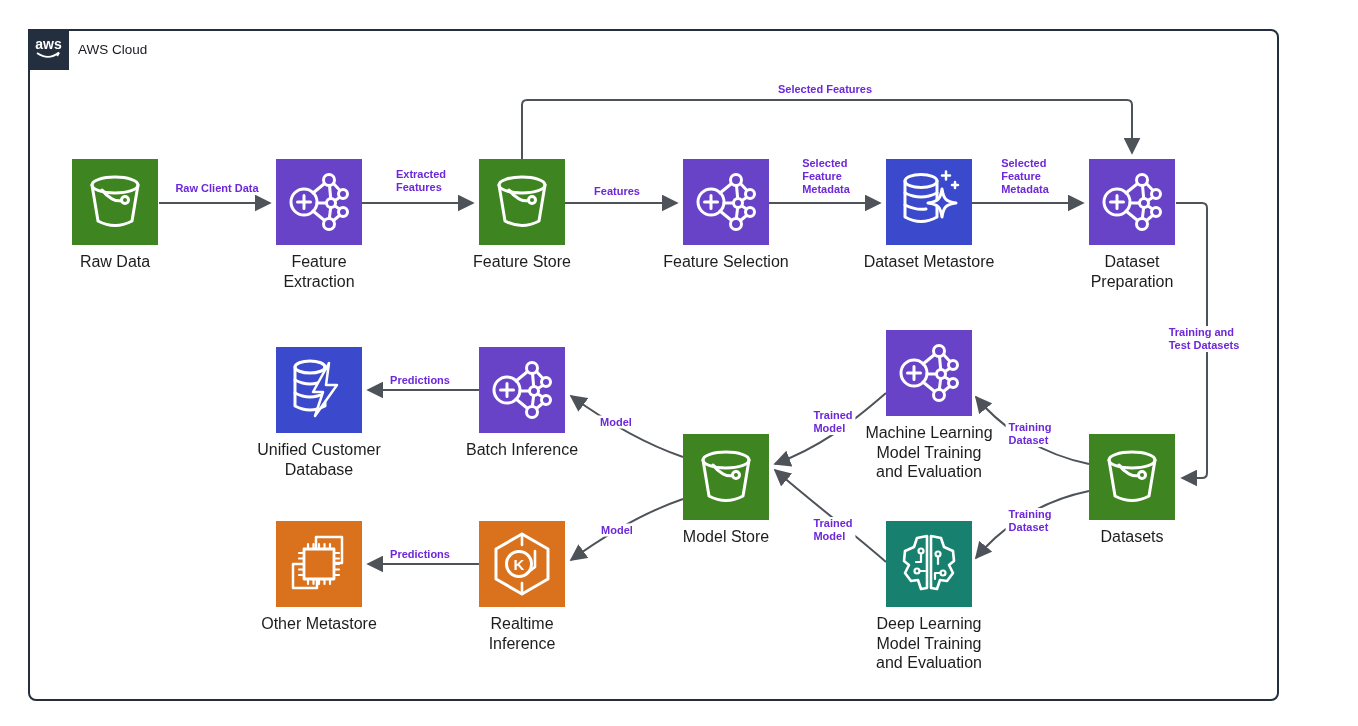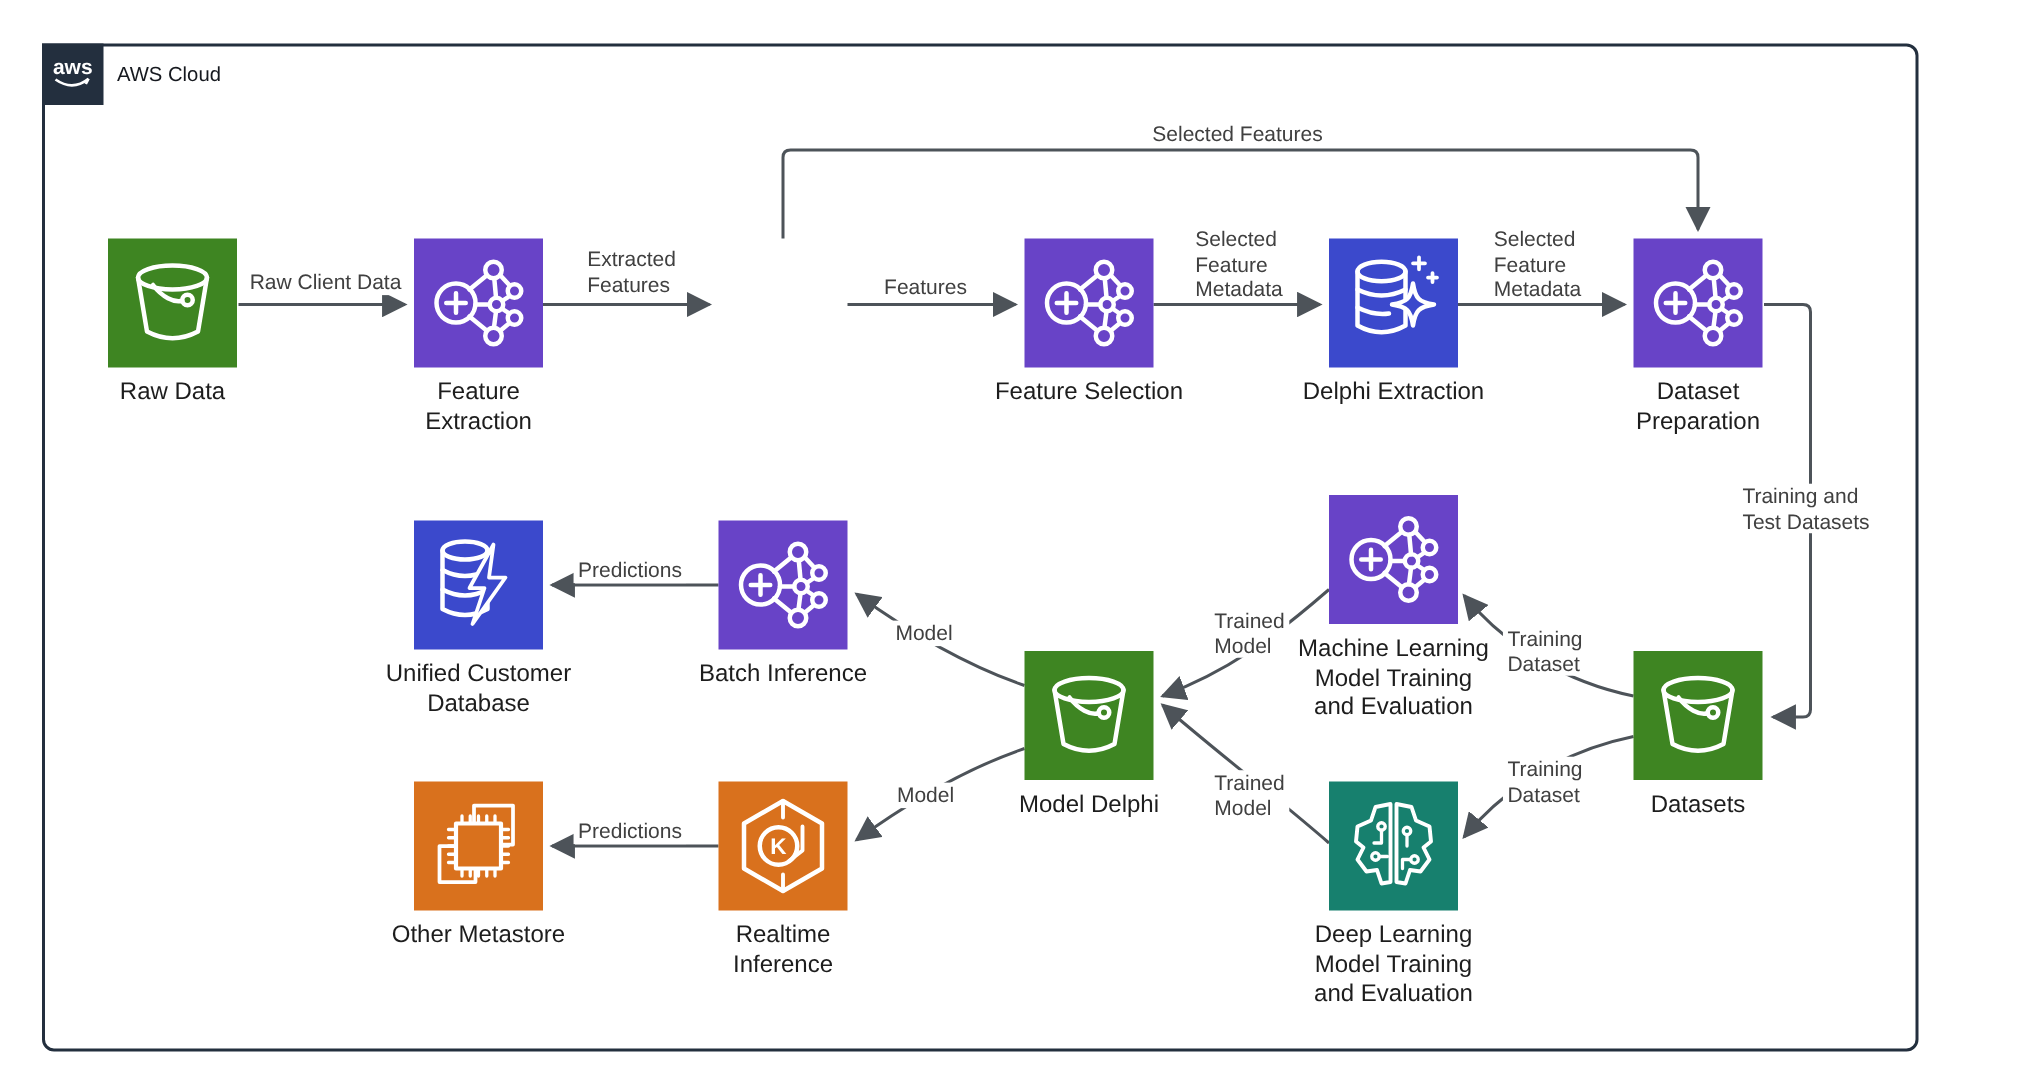--- a/index.html
+++ b/index.html
@@ -16,22 +16,22 @@
   #edges path.edge{stroke:#4D5359;stroke-width:2;fill:none;}
 
   .node{position:absolute;width:86px;border-radius:29px;}
   .icon-box{width:86px;height:86px;}
   .icon-box svg{width:100%;height:100%;display:block;stroke:#fff;fill:none;
                 stroke-width:3;stroke-linecap:round;stroke-linejoin:round;}
   .node-label{position:absolute;left:43px;top:93px;transform:translateX(-50%);
               width:200px;text-align:center;font-size:16px;line-height:1.22;
               color:#1D1D1D;white-space:pre-line;}
 
-  .elabel{position:absolute;transform:translate(-50%,-50%);font-size:14px;font-weight:normal;
-          color:#404040;white-space:pre-line;line-height:1.18;text-align:left;
+  .elabel{position:absolute;transform:translate(-50%,-50%);font-size:11px;font-weight:bold;
+          color:#6d28d9;white-space:pre-line;line-height:1.18;text-align:left;
           background:#fff;padding:0 3px;}
 </style>
 </head>
 <body>
 
 <div id="canvas">
 
   <div class="frame" style="border-color: rgb(35, 47, 62);"></div>
 
   <div class="aws-logo" style="background-color: rgb(35, 47, 62);">
@@ -88,20 +88,31 @@
         <circle cx="55" cy="44" r="4.5"></circle>
           <circle cx="67" cy="53" r="4.5"></circle>
         <circle cx="53" cy="65" r="5.5"></circle>
         <path d="M37,34 L48,25 M41,44 L50.5,44 M37,52 L48,61 M57.5,24.5 L63.5,31 M63.5,38.5 L59,41.5 M59,47 L63.5,50 M63.5,56.5 L57.5,61.5 M53.5,26.5 L54.7,39.5 M54.7,48.5 L53.3,59.5"></path>
       </svg>
     </div>
     <div class="node-label">Feature
 Extraction</div>
   </div>
 
+  <div class="node" style="left:479px;top:159px">
+    <div class="icon-box" style="background-color: rgb(62, 133, 34);">
+      <svg viewBox="0 0 86 86">
+        <ellipse cx="43" cy="26" rx="23" ry="8"></ellipse>
+        <path d="M20,26 L26,62 Q43,71 60,62 L66,26"></path>
+        <path d="M30,31 C36,39 44,43 49.5,41.5"></path>
+        <circle cx="53" cy="41" r="3.5"></circle>
+      </svg>
+    </div>
+    <div class="node-label">Feature Store</div>
+  </div>
 
   <div class="node" style="left:683px;top:159px">
     <div class="icon-box" style="background-color: rgb(104, 67, 199);">
       <svg viewBox="0 0 86 86">
         <circle cx="28" cy="43" r="13"></circle>
         <path d="M28,36.5 V49.5 M21.5,43 H34.5"></path>
         <circle cx="53" cy="21" r="5.5"></circle>
           <circle cx="67" cy="35" r="4.5"></circle>
         <circle cx="55" cy="44" r="4.5"></circle>
           <circle cx="67" cy="53" r="4.5"></circle>
@@ -116,21 +127,21 @@
     <div class="icon-box" style="background-color: rgb(59, 73, 204);">
       <svg viewBox="0 0 86 86">
         <ellipse cx="35" cy="22" rx="16" ry="6.5"></ellipse>
         <path d="M19,22 V58 Q35,67 51,58 V22"></path>
         <path d="M19,34 Q35,42 51,34 M19,46 Q30,51.5 40,50"></path>
         <path d="M56,30 C57.5,40 60,42.5 70,44 C60,45.5 57.5,48 56,58 C54.5,48 52,45.5 42,44 C52,42.5 54.5,40 56,30 Z" fill="#3B49CC"></path>
         <path d="M60,12.5 V20.5 M56,16.5 H64" stroke-width="2.5"></path>
         <path d="M69,23 V29 M66,26 H72" stroke-width="2.5"></path>
       </svg>
     </div>
-    <div class="node-label">Delphi Extraction</div>
+    <div class="node-label">Dataset Metastore</div>
   </div>
 
   <div class="node" style="left:1089px;top:159px">
     <div class="icon-box" style="background-color: rgb(104, 67, 199);">
       <svg viewBox="0 0 86 86">
         <circle cx="28" cy="43" r="13"></circle>
         <path d="M28,36.5 V49.5 M21.5,43 H34.5"></path>
         <circle cx="53" cy="21" r="5.5"></circle>
           <circle cx="67" cy="35" r="4.5"></circle>
         <circle cx="55" cy="44" r="4.5"></circle>
@@ -192,21 +203,21 @@
 
   <div class="node" style="left:683px;top:434px">
     <div class="icon-box" style="background-color: rgb(62, 133, 34);">
       <svg viewBox="0 0 86 86">
         <ellipse cx="43" cy="26" rx="23" ry="8"></ellipse>
         <path d="M20,26 L26,62 Q43,71 60,62 L66,26"></path>
         <path d="M30,31 C36,39 44,43 49.5,41.5"></path>
         <circle cx="53" cy="41" r="3.5"></circle>
       </svg>
     </div>
-    <div class="node-label">Model Delphi</div>
+    <div class="node-label">Model Store</div>
   </div>
 
   <div class="node" style="left:1089px;top:434px">
     <div class="icon-box" style="background-color: rgb(62, 133, 34);">
       <svg viewBox="0 0 86 86">
         <ellipse cx="43" cy="26" rx="23" ry="8"></ellipse>
         <path d="M20,26 L26,62 Q43,71 60,62 L66,26"></path>
         <path d="M30,31 C36,39 44,43 49.5,41.5"></path>
         <circle cx="53" cy="41" r="3.5"></circle>
       </svg>

